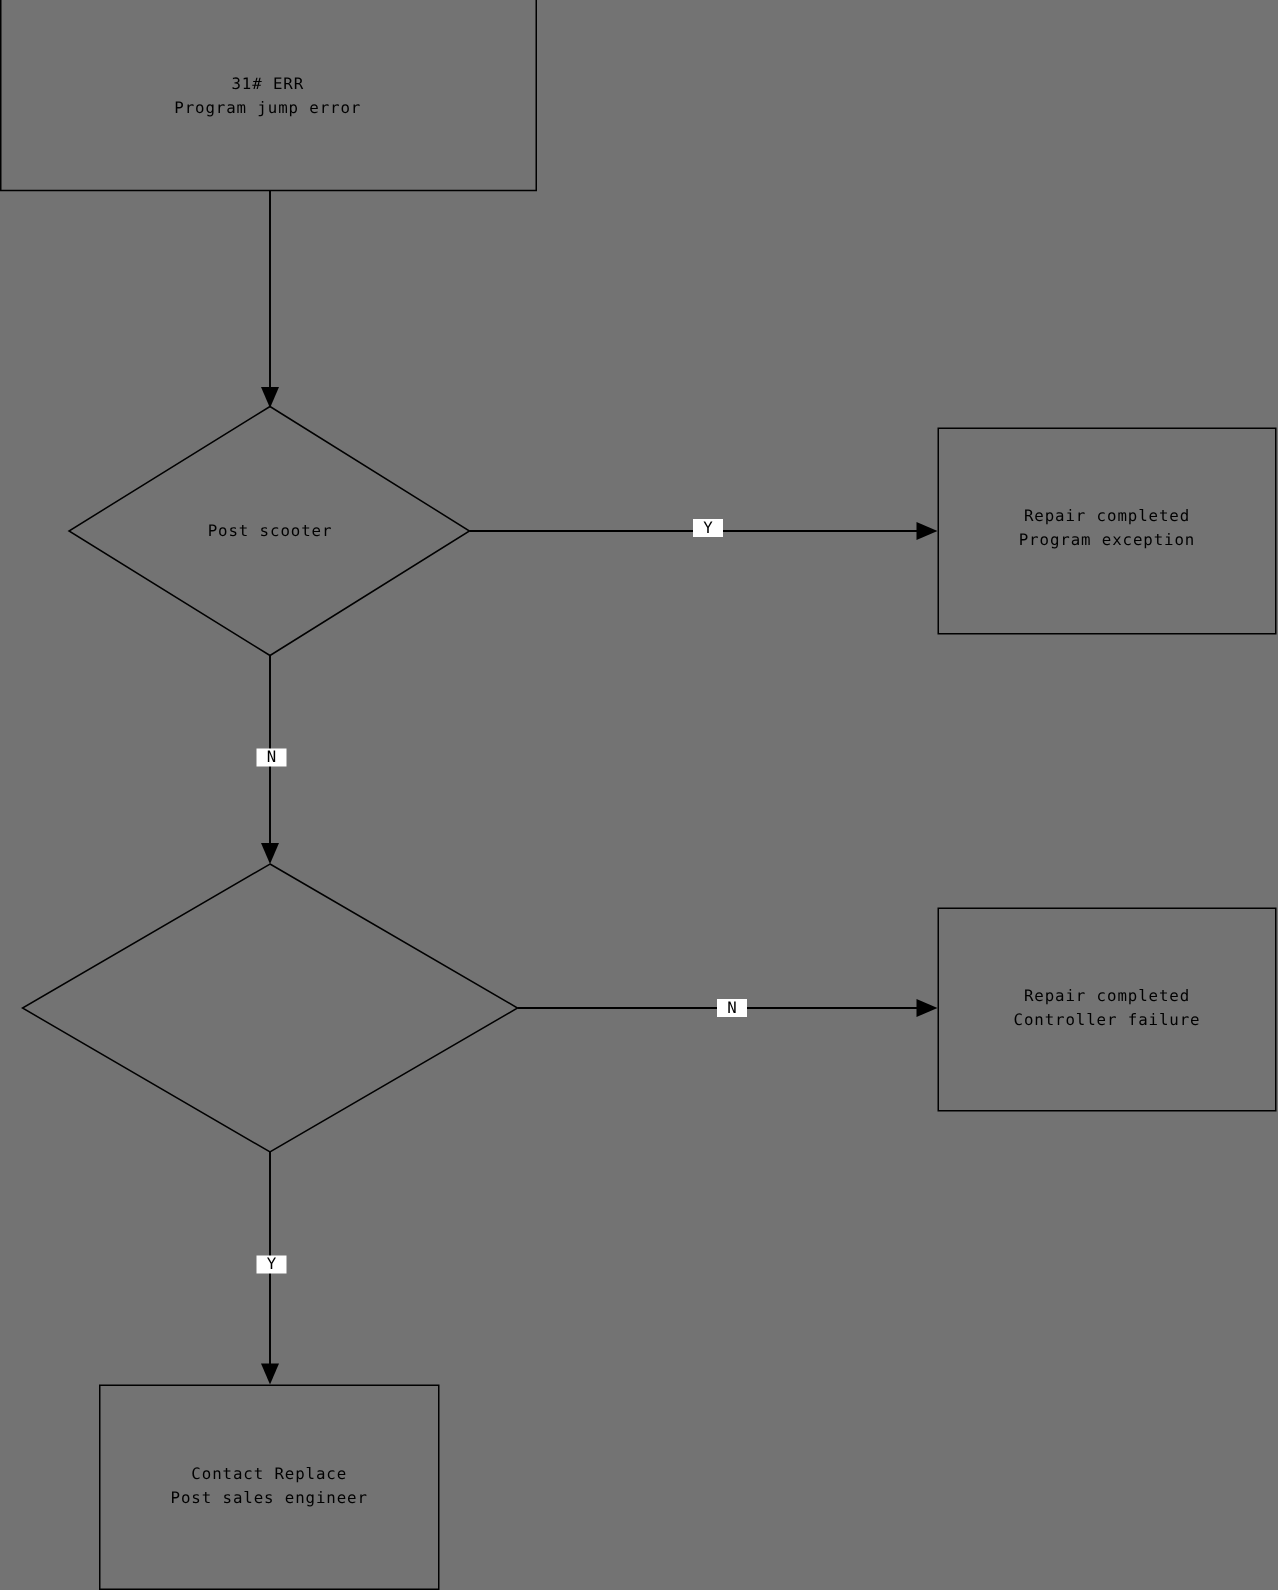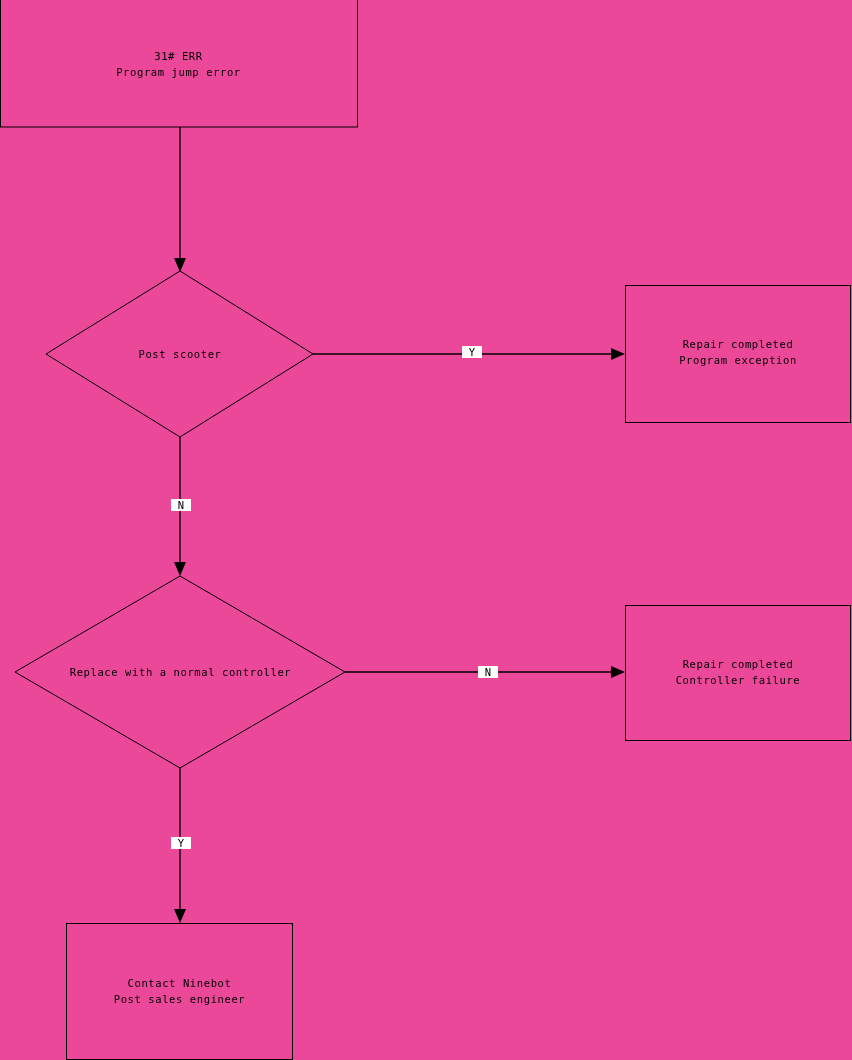--- a/index.html
+++ b/index.html
@@ -4,21 +4,21 @@
 <style>
   html, body {
     margin: 0;
     padding: 0;
     background: #ffffff;
   }
   #flow-root {
     position: relative;
     width: 852px;
     height: 1060px;
-    background: #ec4899;
+    background: #737373;
     overflow: hidden;
     font-family: "DejaVu Sans Mono", "Liberation Mono", monospace;
   }
   svg.flow-canvas {
     position: absolute;
     left: 0;
     top: 0;
     width: 852px;
     height: 1060px;
   }
@@ -98,26 +98,25 @@
   </svg>
 
   <div class="node-text" style="left:0px; top:48px; width:357px;">31# ERR
 Program jump error</div>
 
   <div class="node-text" style="left:46px; top:346px; width:268px;">Post scooter</div>
 
   <div class="node-text" style="left:625px; top:336px; width:226px;">Repair completed
 Program exception</div>
 
-  <div class="node-text" style="left:15px; top:664px; width:331px;">Replace with a normal controller</div>
 
   <div class="node-text" style="left:625px; top:656px; width:226px;">Repair completed
 Controller failure</div>
 
-  <div class="node-text" style="left:66px; top:975px; width:227px;">Contact Ninebot
+  <div class="node-text" style="left:66px; top:975px; width:227px;">Contact Replace
 Post sales engineer</div>
 
   <div class="edge-label" style="left:462px; top:346px; width:16px;">Y</div>
 
   <div class="edge-label" style="left:171px; top:499px; width:16px;">N</div>
 
   <div class="edge-label" style="left:478px; top:666px; width:16px;">N</div>
 
   <div class="edge-label" style="left:171px; top:837px; width:16px;">Y</div>
 

